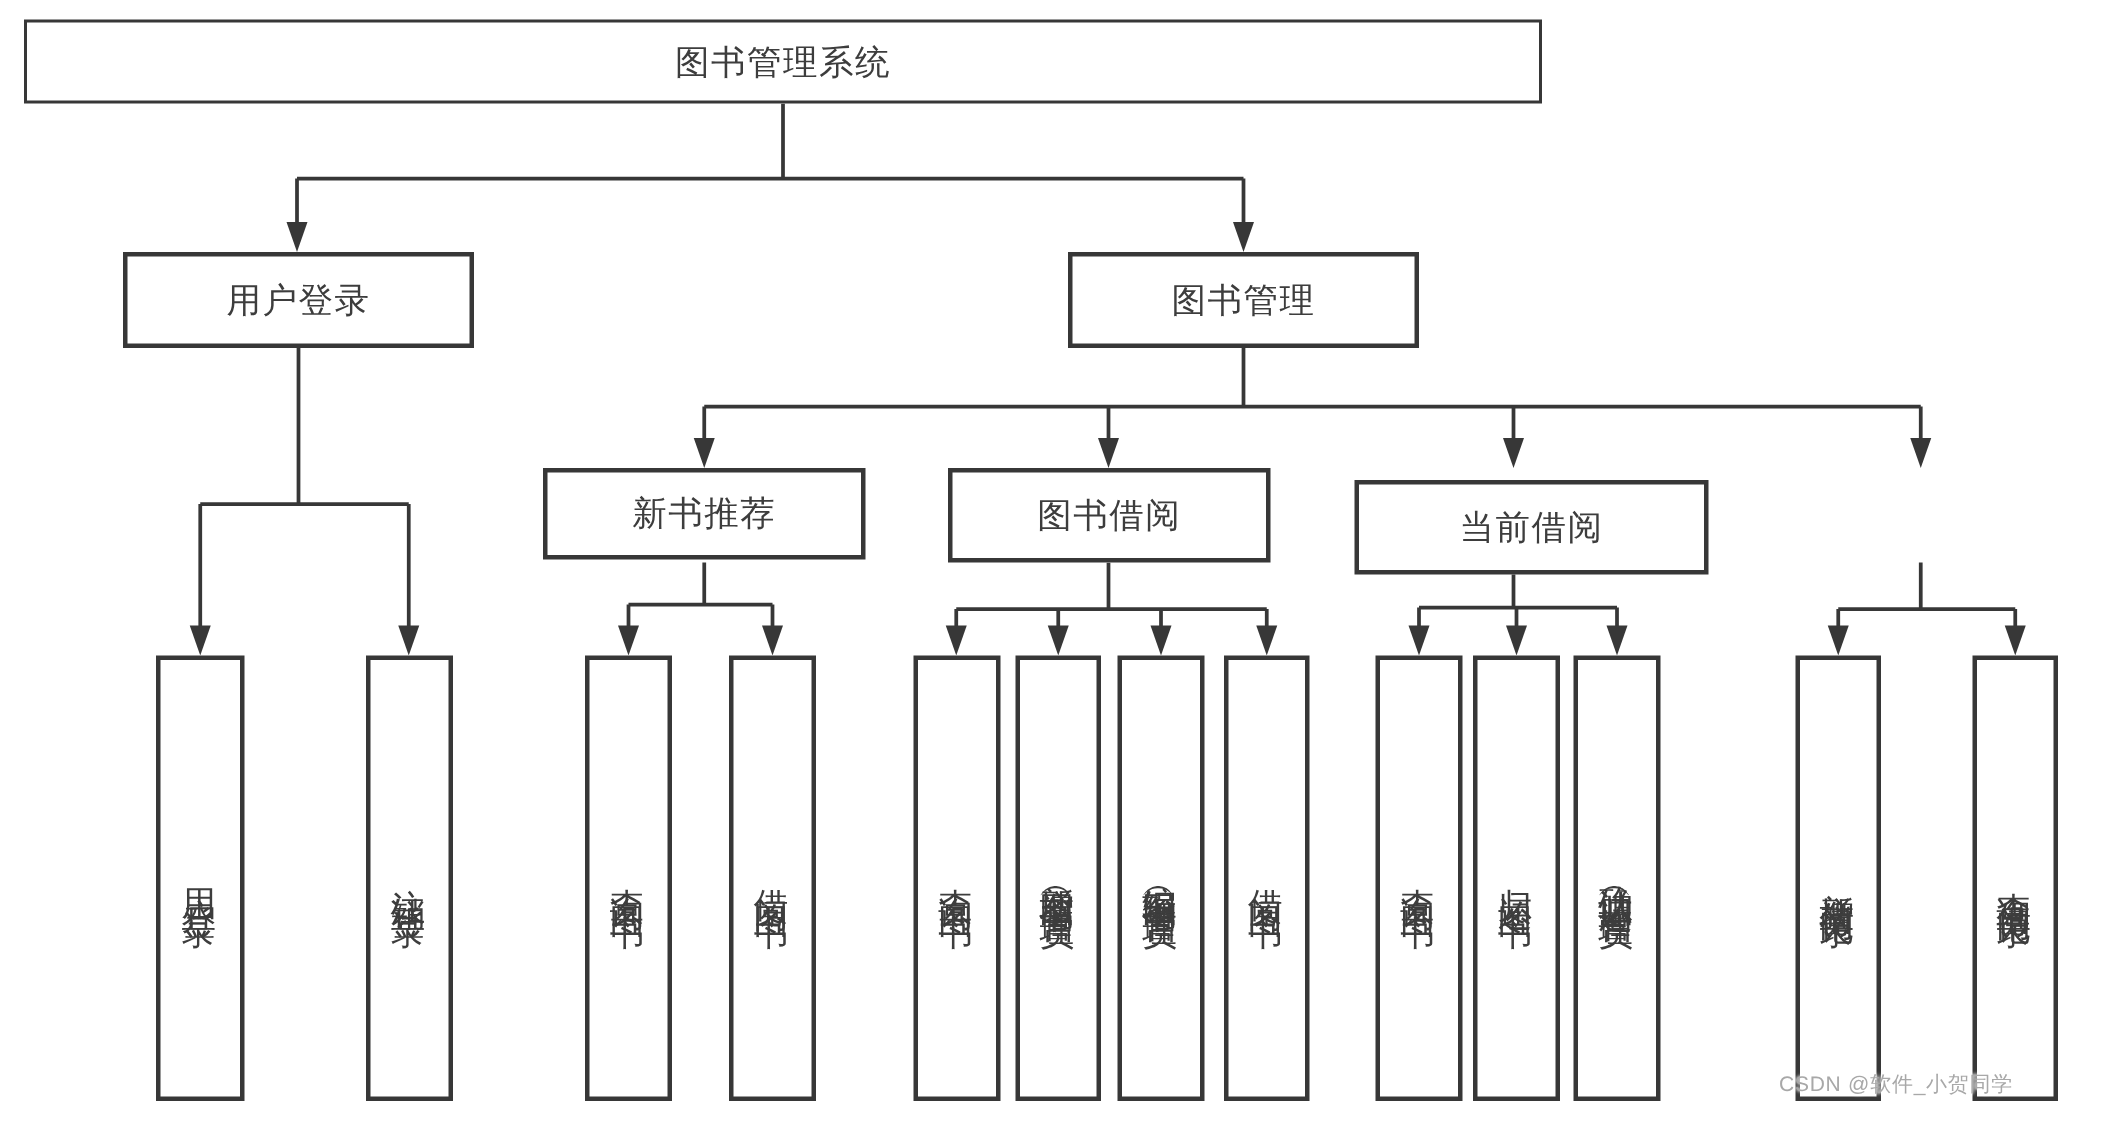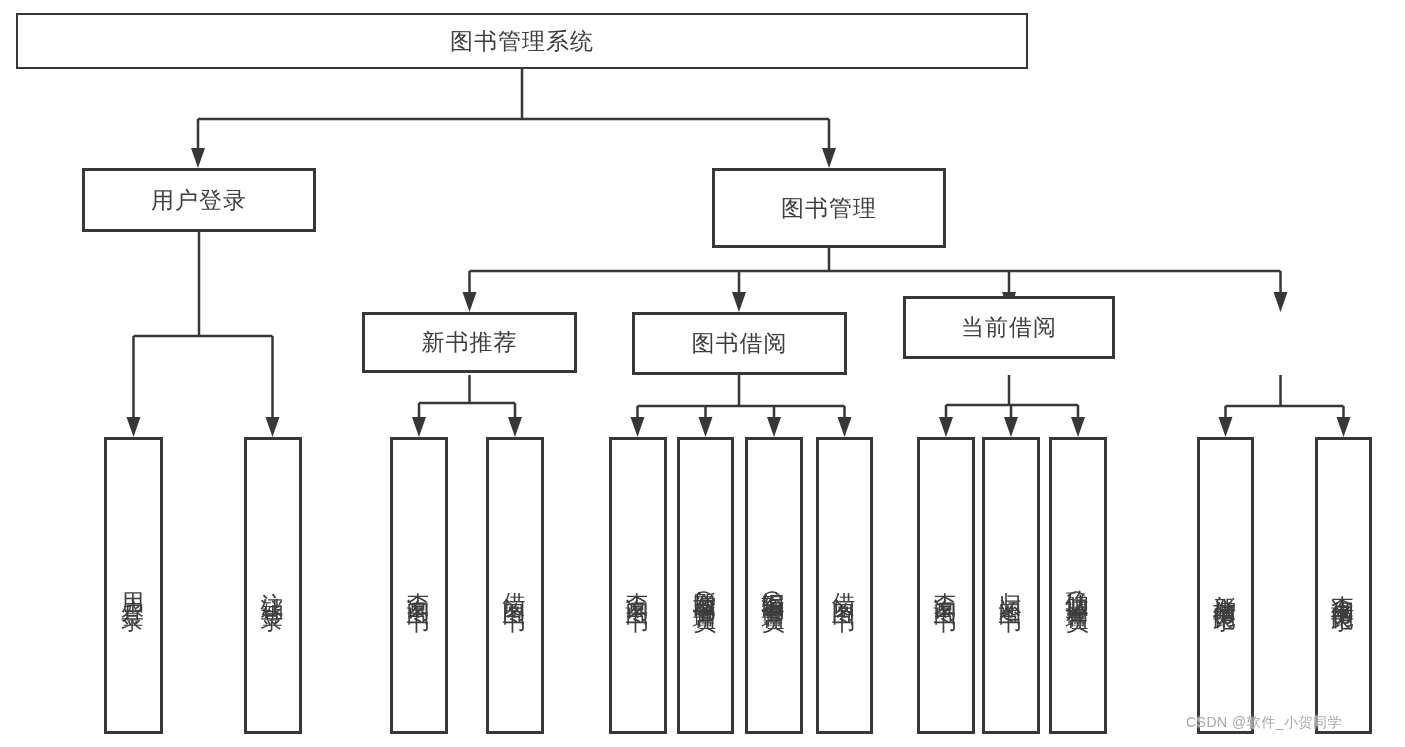--- a/index.html
+++ b/index.html
@@ -22,25 +22,25 @@
     display:flex;align-items:center;justify-content:center;
     color:#3d3d3d;
     font-size:23px;
     letter-spacing:1px;
     text-align:center;
   }
   
   #root{left:16px;top:13px;width:1012px;height:56px;border-width:2.5px;}
   
   #n2a{left:82px;top:168px;width:234px;height:64px;}
-  #n2b{left:712px;top:168px;width:234px;height:80px;}
+  #n2b{left:712px;top:168px;width:234px;height:64px;}
   
   #n3a{left:362px;top:312px;width:215px;height:61px;}
   #n3b{left:632px;top:312px;width:215px;height:63px;}
-  #n3c{left:903px;top:296px;width:212px;height:63px;}
+  #n3c{left:903px;top:320px;width:236px;height:63px;}
   #n3d{left:1173px;top:312px;width:215px;height:63px;}
   
   .leaf{top:437px;height:297px;}
   .leaf span{
     writing-mode:vertical-rl;
     text-orientation:mixed;
     letter-spacing:6px;
     white-space:nowrap;
   }
   .leaf.long span{letter-spacing:3px;}

